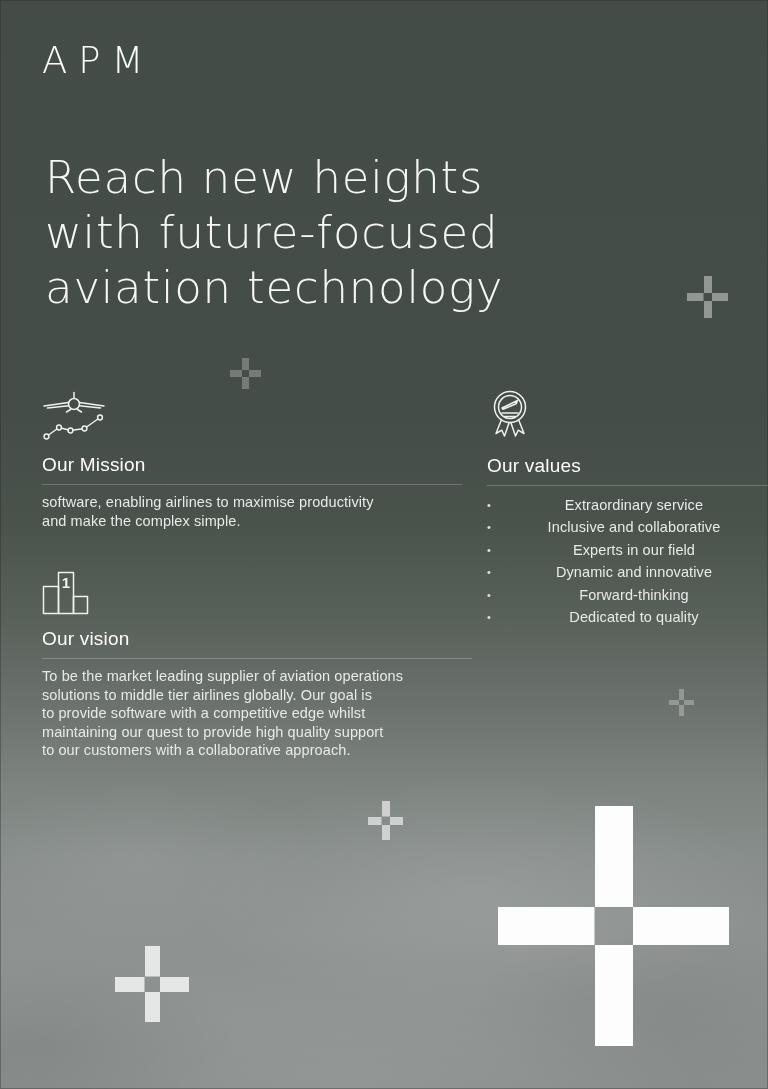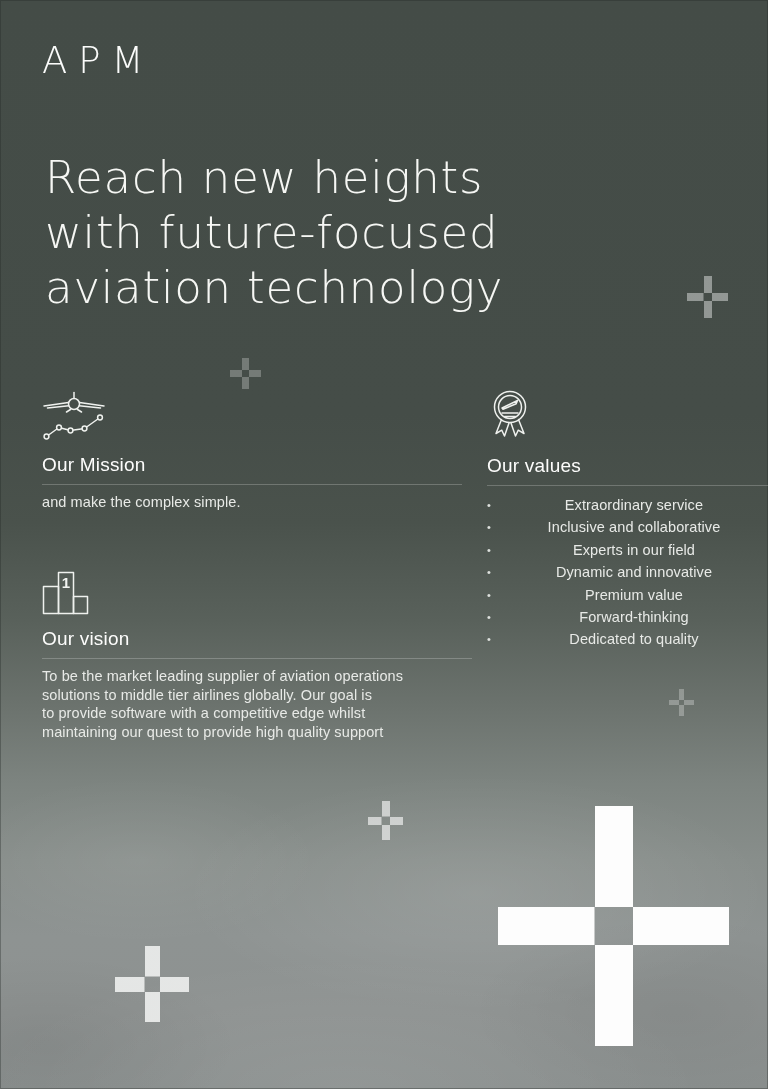--- a/index.html
+++ b/index.html
@@ -88,40 +88,42 @@
         <circle cx="4.5" cy="45.5" r="2.4" fill="#454d48"></circle>
         <circle cx="17" cy="36.5" r="2.4" fill="#454d48"></circle>
         <circle cx="28.5" cy="39.5" r="2.4" fill="#454d48"></circle>
         <circle cx="42.5" cy="37.5" r="2.4" fill="#454d48"></circle>
         <circle cx="58" cy="26.5" r="2.4" fill="#454d48"></circle>
       </svg>
     </div>
     <div class="section-title">Our Mission</div>
     <hr class="rule">
     <div class="body-text">
+      <div>software, enabling airlines to maximise productivity</div>
       <div>and make the complex simple.</div>
     </div>
   </div>
 
   <div class="section section-vision">
     <div class="icon-wrap">
       <svg width="48" height="44" viewBox="0 0 48 44">
         <rect x="1.5" y="15.5" width="15" height="27"></rect>
         <rect x="16.5" y="1.5" width="15" height="41"></rect>
         <rect x="31.5" y="25.5" width="14" height="17"></rect>
         <text x="24" y="17" text-anchor="middle" font-family="Liberation Sans, sans-serif" font-size="15" font-weight="bold" fill="#f2f4f1" stroke="none">1</text>
       </svg>
     </div>
     <div class="section-title">Our vision</div>
     <hr class="rule">
     <div class="body-text">
       <div>To be the market leading supplier of aviation operations</div>
       <div>solutions to middle tier airlines globally. Our goal is</div>
       <div>to provide software with a competitive edge whilst</div>
       <div>maintaining our quest to provide high quality support</div>
+      <div>to our customers with a collaborative approach.</div>
     </div>
   </div>
 
   <div class="section section-values">
     <div class="icon-wrap">
       <svg width="46" height="58" viewBox="0 0 46 58">
         <circle cx="23" cy="19" r="15.5"></circle>
         <circle cx="23" cy="19" r="11.5"></circle>
         <path d="M14.5 31.5 L9 45.5 L14.8 42.2 L17.5 48 L22 35"></path>
         <path d="M31.5 31.5 L37 45.5 L31.2 42.2 L28.5 48 L24 35"></path>
@@ -129,21 +131,20 @@
         <path d="M15 25 H31 M17.5 28.5 H28.5"></path>
       </svg>
     </div>
     <div class="section-title">Our values</div>
     <hr class="rule">
     <ul class="values-list">
       <li>Extraordinary service</li>
       <li>Inclusive and collaborative</li>
       <li>Experts in our field</li>
       <li>Dynamic and innovative</li>
-      <li>Premium value</li>
       <li>Forward-thinking</li>
       <li>Dedicated to quality</li>
     </ul>
   </div>
 
   <div class="plus" style="left:687px;top:276px;width:41px;height:42px;--arm:8px;--c:rgba(255,255,255,0.42)"></div>
   <div class="plus" style="left:230px;top:358px;width:31px;height:31px;--arm:7px;--c:rgba(255,255,255,0.26)"></div>
   <div class="plus" style="left:669px;top:689px;width:25px;height:27px;--arm:5px;--c:rgba(255,255,255,0.28)"></div>
   <div class="plus" style="left:368px;top:801px;width:35px;height:39px;--arm:8px;--c:rgba(255,255,255,0.6)"></div>
   <div class="plus" style="left:498px;top:806px;width:231px;height:240px;--arm:38px;--c:#fdfdfd"></div>

